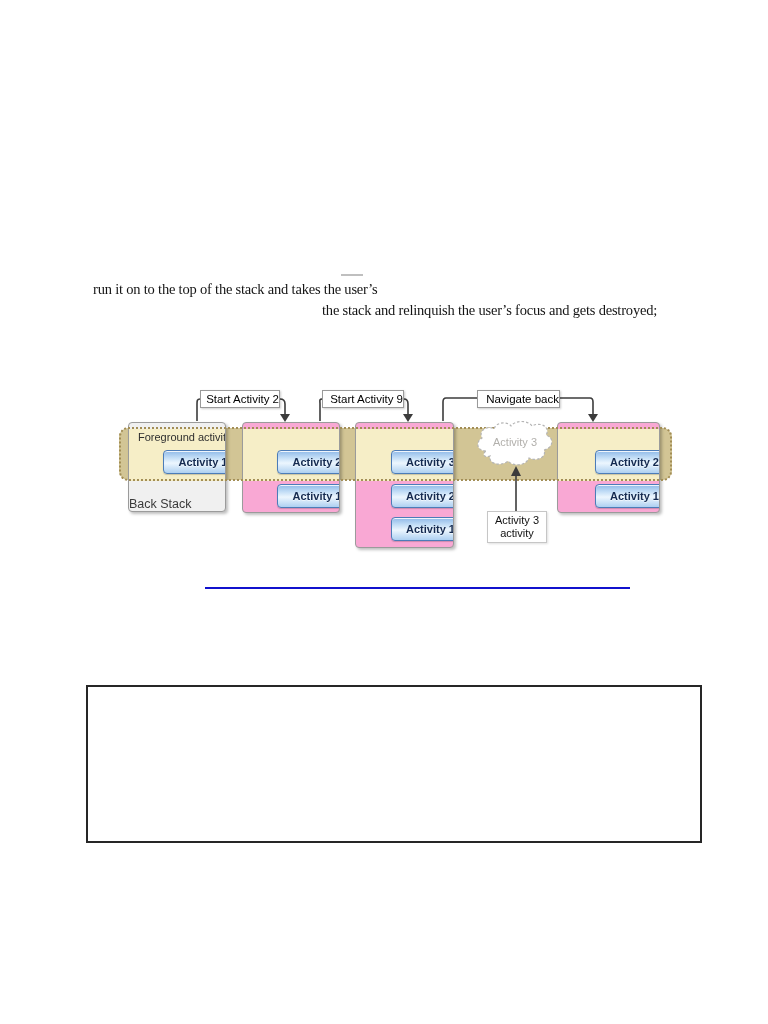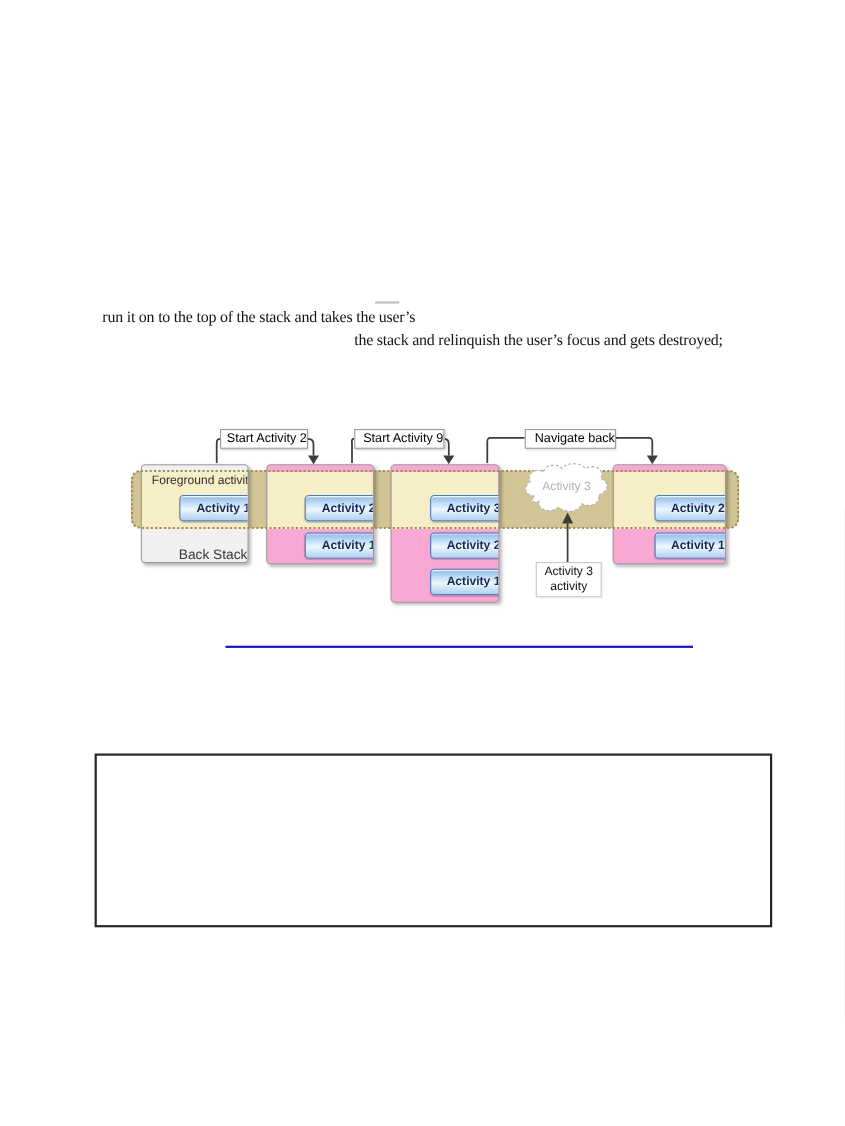--- a/index.html
+++ b/index.html
@@ -58,21 +58,21 @@
   .panel-1 { left: 9px;   width: 98px;  height: 90px;  background: #f0f0f0; }
   .panel-2 { left: 123px; width: 98px;  height: 91px; }
   .panel-3 { left: 236px; width: 99px;  height: 126px; }
   .panel-4 { left: 438px; width: 103px; height: 91px; }
   .fg-label {
     position: absolute; left: 9px; top: 8px;
     font-size: 11px; color: #2e2e2e; z-index: 2; white-space: nowrap;
   }
   .backstack-label {
     position: absolute; left: 0; right: 0; top: 74px;
-    text-align: right; font-size: 12.5px; color: #3a3a3a; z-index: 2;
+    text-align: left; font-size: 12.5px; color: #3a3a3a; z-index: 2;
   }
   .activity-btn {
     position: absolute; left: 50%; transform: translateX(-50%);
     width: 80px; height: 24px; z-index: 2;
     border: 1px solid #4c7cb8; border-radius: 4px;
     background: linear-gradient(180deg, #8fb9e8 0%, #c2ddf6 30%, #ecf6fe 55%, #aed0f1 100%);
     box-shadow: inset 0 1px 0 rgba(255,255,255,0.85), 0 1px 1px rgba(0,0,0,0.18);
     font-size: 11px; font-weight: bold; color: #142a50;
     text-align: center; line-height: 22px;
     text-shadow: 0 1px 0 rgba(255,255,255,0.55);

